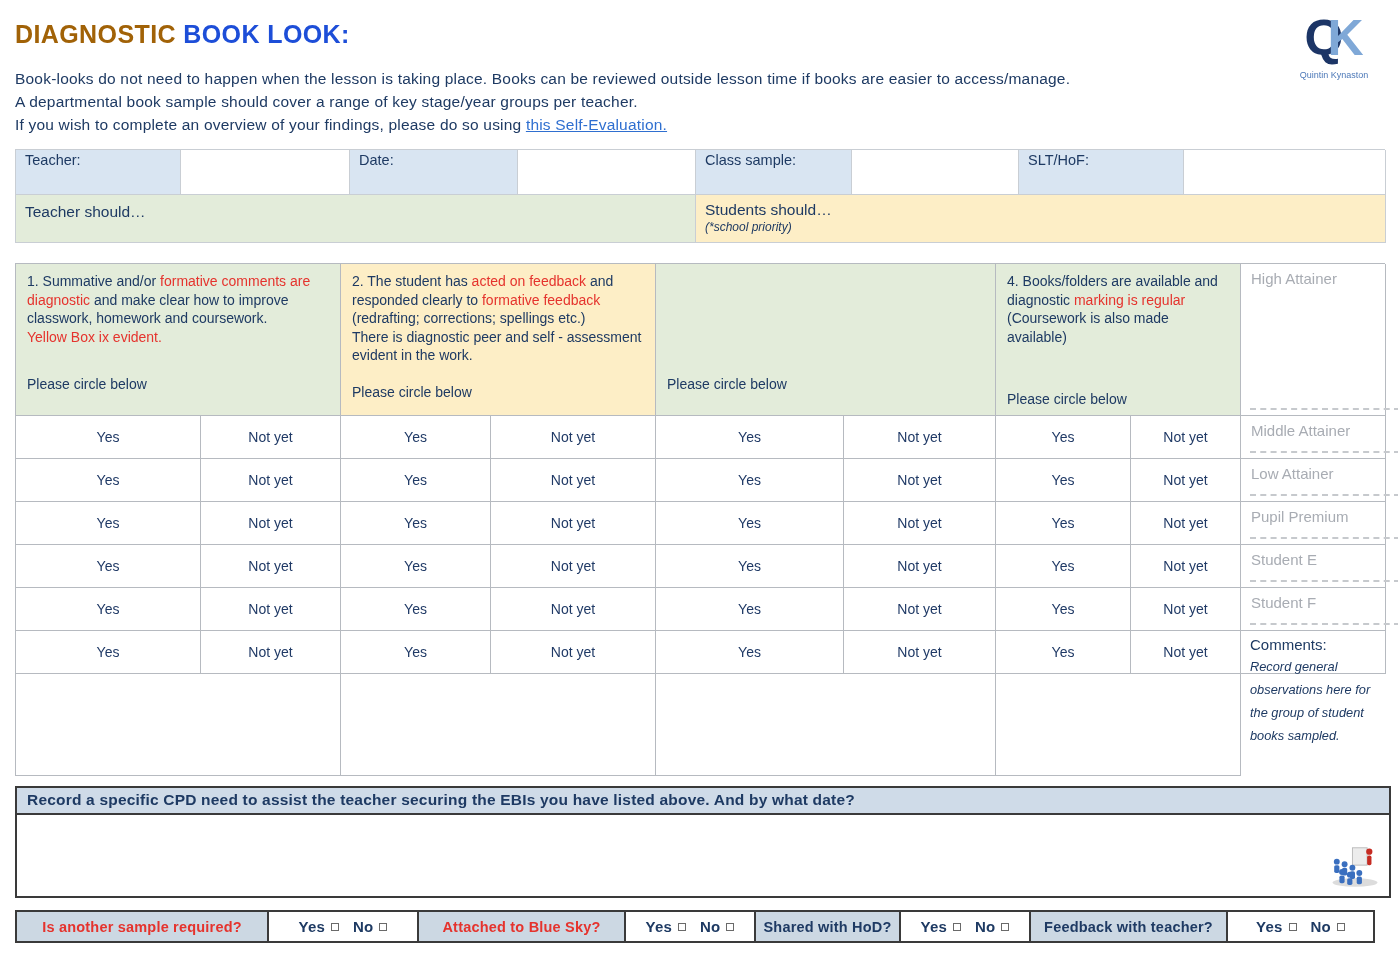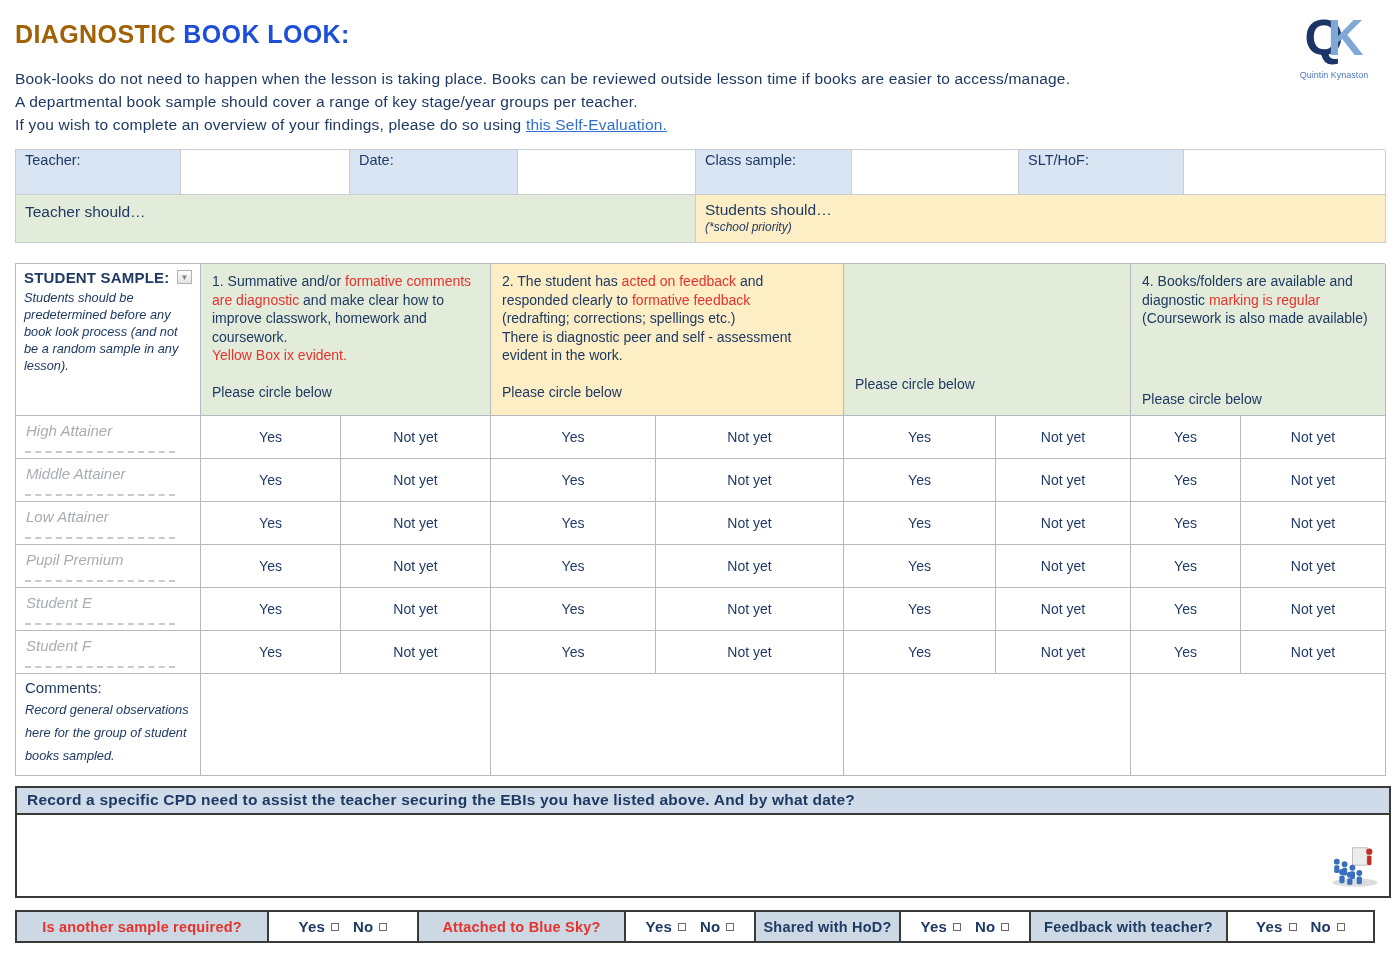--- a/index.html
+++ b/index.html
@@ -62,21 +62,21 @@
   }
   .sample-note { font-style: italic; font-size: 12.8px; line-height: 17px; margin-top: 3px; }
 
   .colhead { grid-column: span 2; padding: 8px 11px 6px 11px; font-size: 14px; line-height: 18.5px; display: flex; flex-direction: column; gap: 18px; }
   .bg-green { background: #e3ecda; }
   .bg-yellow { background: #fdeec6; }
   .red { color: #e5332d; }
   .circle-note { margin-top: auto; margin-bottom: 16px; }
   .colhead.c4 .circle-note { margin-bottom: 1px; }
 
-  .rlabel { position: relative; padding: 6px 8px 0 10px; font-style: italic; font-size: 15px; color: #a8acb3; }
+  .rlabel { position: relative; padding: 6px 8px 0 10px; font-size: 15px; color: #a8acb3; }
   .rlabel .dash { position: absolute; left: 9px; bottom: 5px; width: 150px; border-top: 2px dashed #c6c9cd; }
   .ans { display: flex; align-items: center; justify-content: center; font-size: 14px; color: #203a66; cursor: pointer; }
 
   .comments-cell { padding: 5px 9px; }
   .comments-title { font-size: 15px; }
   .comments-note { font-style: italic; font-size: 12.8px; line-height: 23px; margin-top: 2px; }
   .ccell { grid-column: span 2; }
 
   
   .cpd-bar {
@@ -137,27 +137,20 @@
       <div class="icell inp"></div>
 
       <div class="icell green">Teacher should…</div>
       <div class="icell yellow">
         <div>Students should…</div>
         <div class="priority-note">(*school priority)</div>
       </div>
     </div>
 
     <div class="main-table" id="main-table">
-      <div class="mcell sample">
-        <div class="sample-head">
-          <span class="sample-title">STUDENT SAMPLE:</span>
-          <span class="dd-btn">▼</span>
-        </div>
-        <div class="sample-note">Students should be predetermined before any book look process (and not be a random sample in any lesson).</div>
-      </div>
 
       <div class="mcell colhead bg-green">
         <div><span>1. Summative and/or </span><span class="red">formative comments are diagnostic</span><span> and make clear how to improve classwork, homework and coursework.</span><br><span class="red">Yellow Box ix evident.</span></div>
         <div class="circle-note">Please circle below</div>
       </div>
       <div class="mcell colhead bg-yellow">
         <div><span>2. The student has </span><span class="red">acted on feedback</span><span> and responded clearly to </span><span class="red">formative feedback</span><br><span>(redrafting; corrections; spellings etc.)</span><br><span>There is diagnostic peer and self - assessment evident in the work.</span></div>
         <div class="circle-note">Please circle below</div>
       </div>
       <div class="mcell colhead bg-green">

